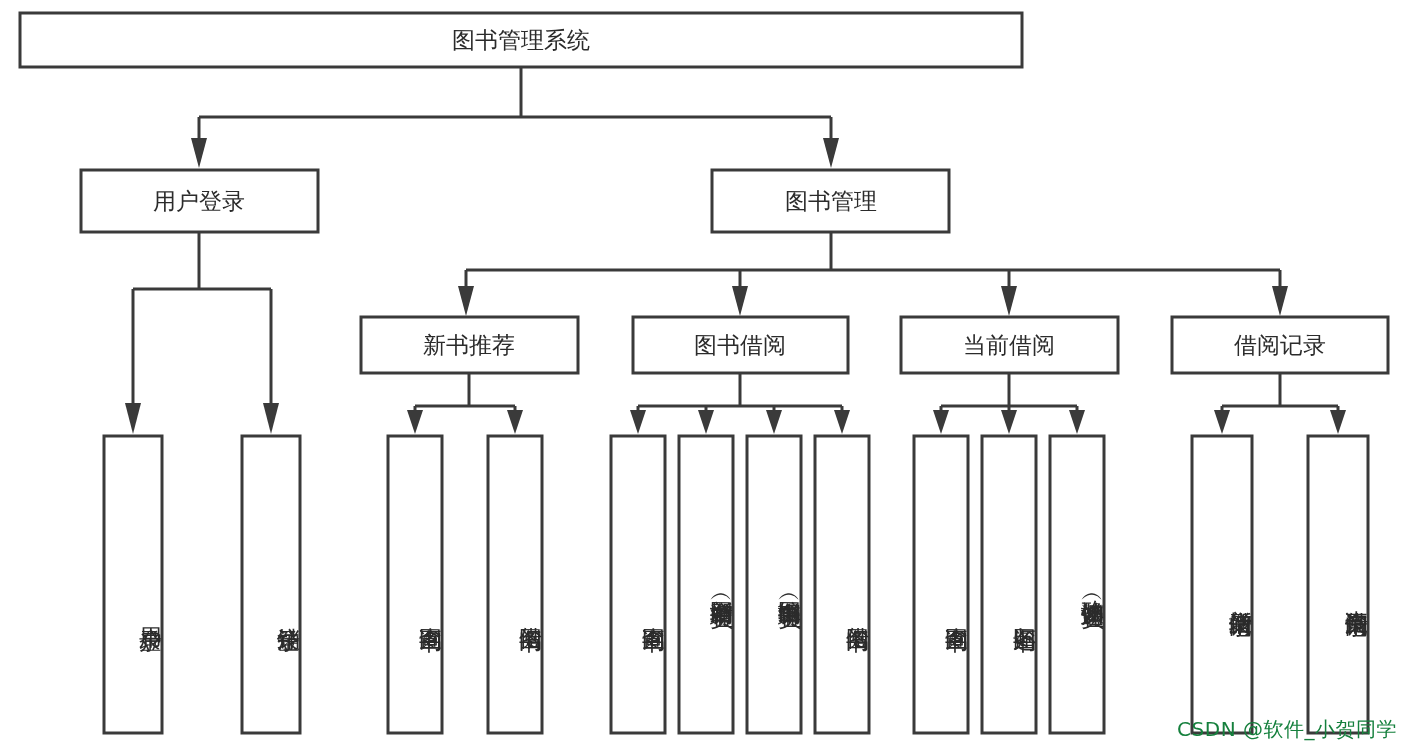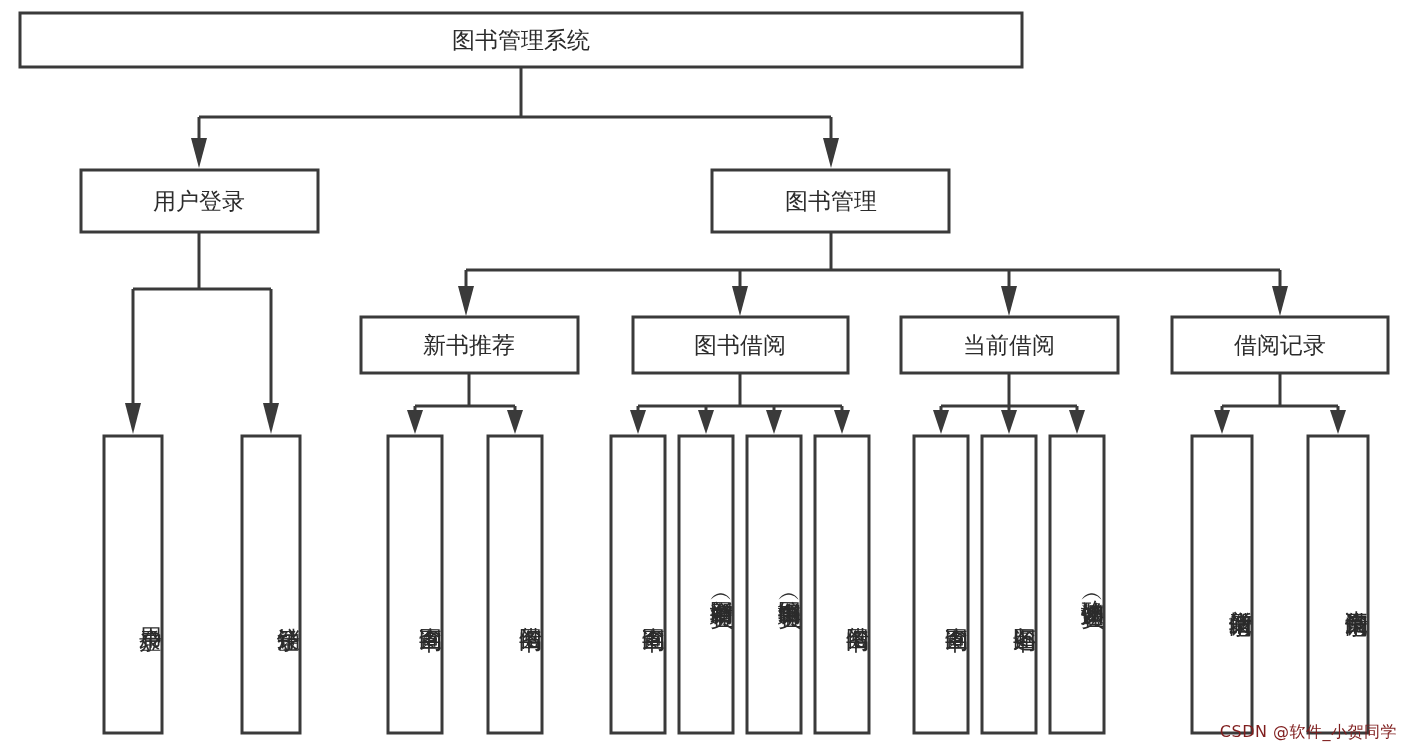--- a/index.html
+++ b/index.html
@@ -63,22 +63,22 @@
     display: flex;
     align-items: flex-start;
     justify-content: center;
     pointer-events: none;
   }
   .watermark {
     position: absolute;
     right: 8px;
     bottom: 4px;
     font-family: "DejaVu Sans", "Liberation Sans", sans-serif;
-    font-size: 16px;
-    color: #7f1d1d;
+    font-size: 20px;
+    color: #15803d;
     white-space: nowrap;
     letter-spacing: 0.5px;
   }
 </style>
 </head>
 <body>
 
 <div id="diagram-root">
 
   <svg class="diagram" viewBox="0 0 1405 747" xmlns="http://www.w3.org/2000/svg">

